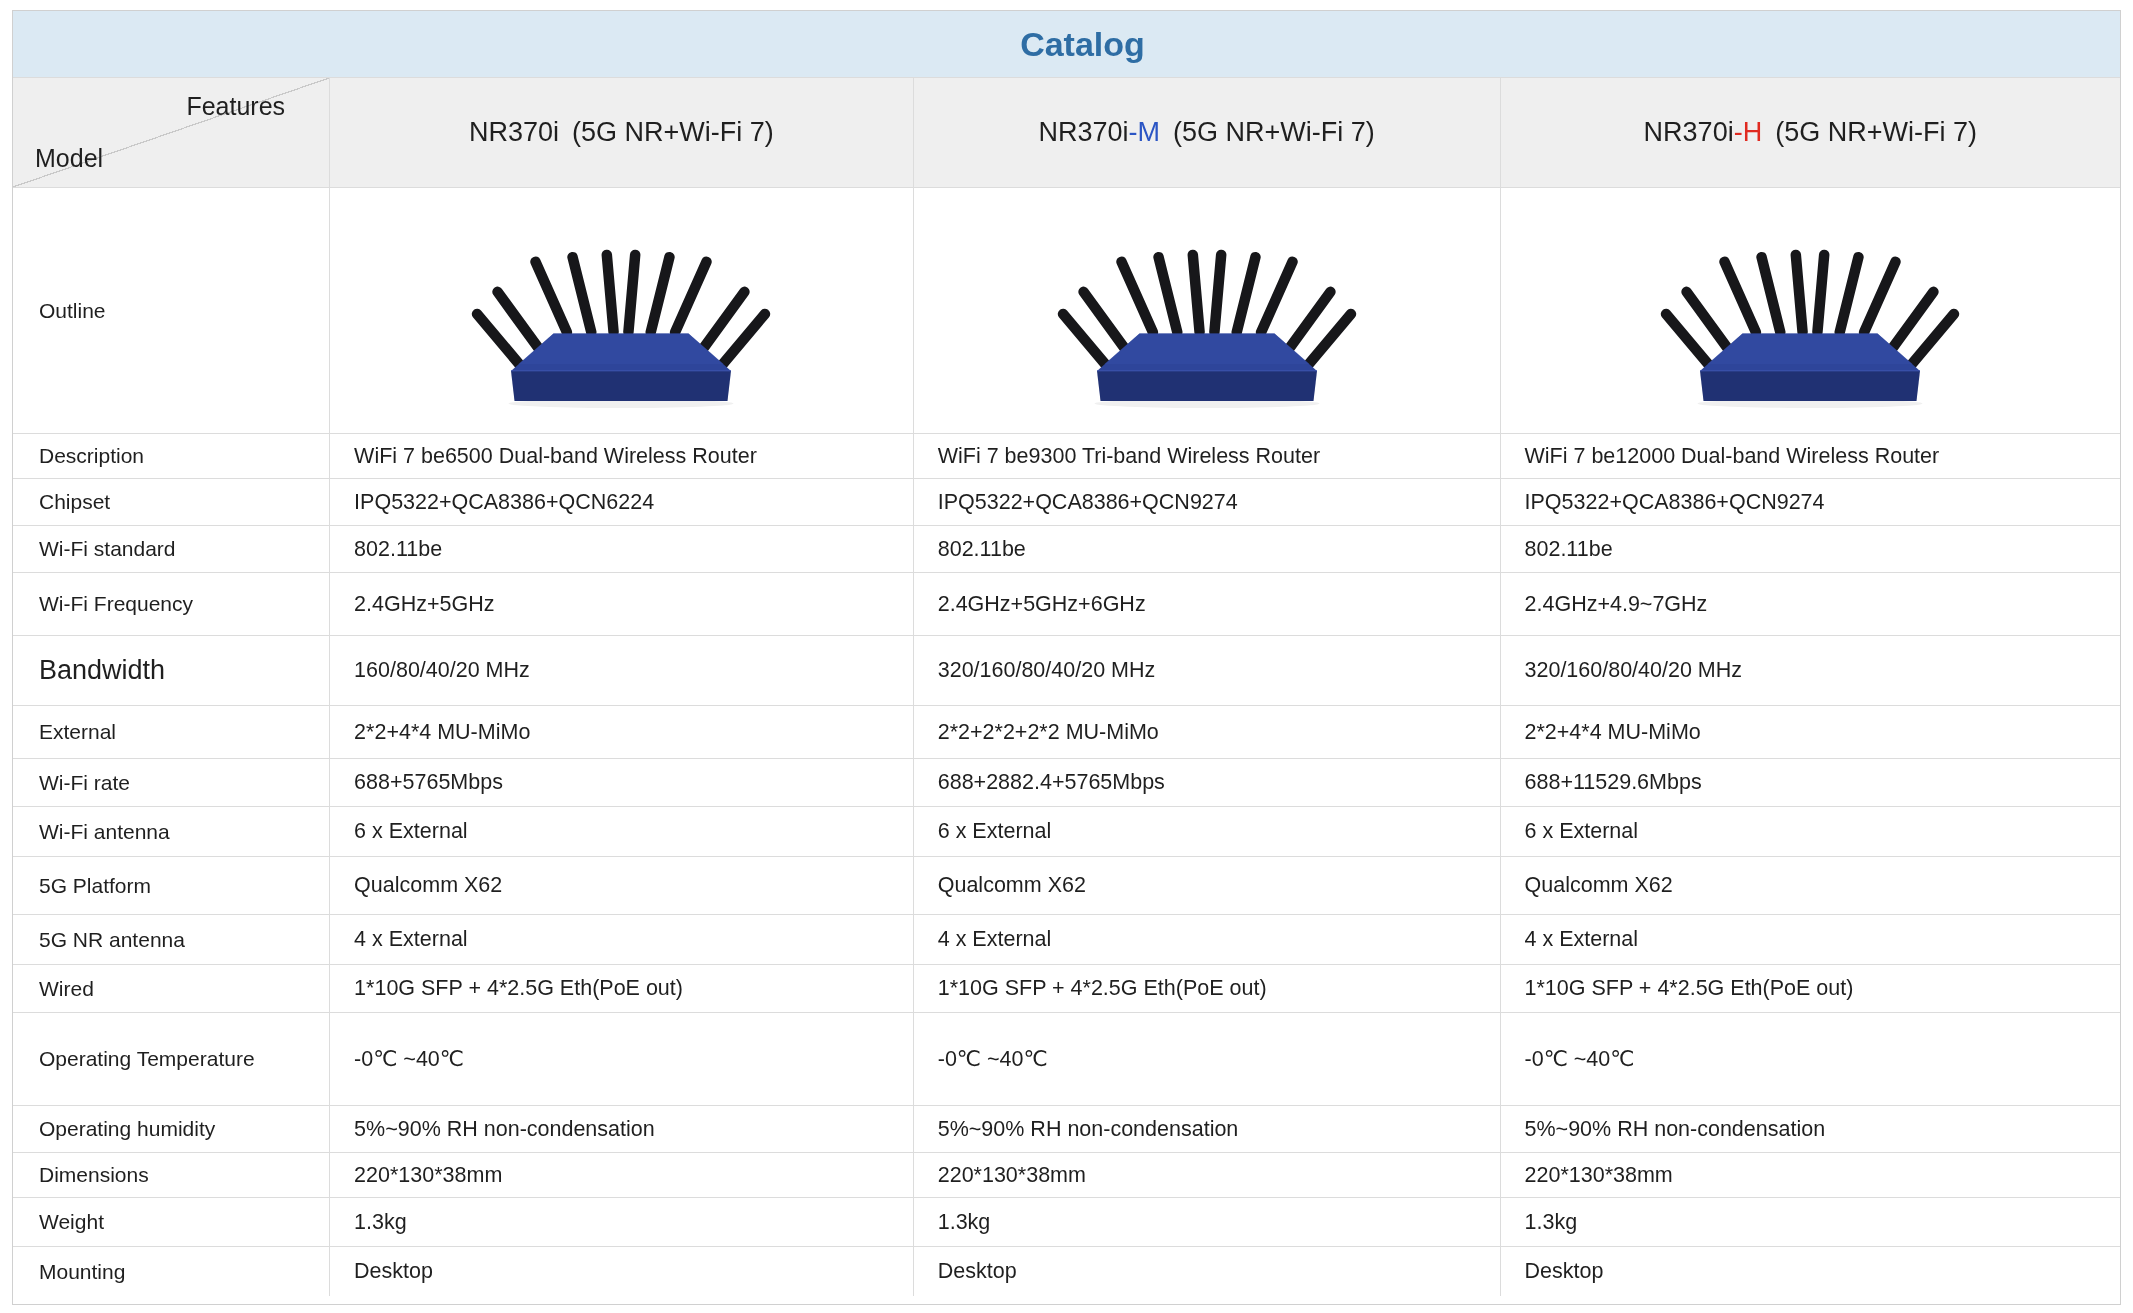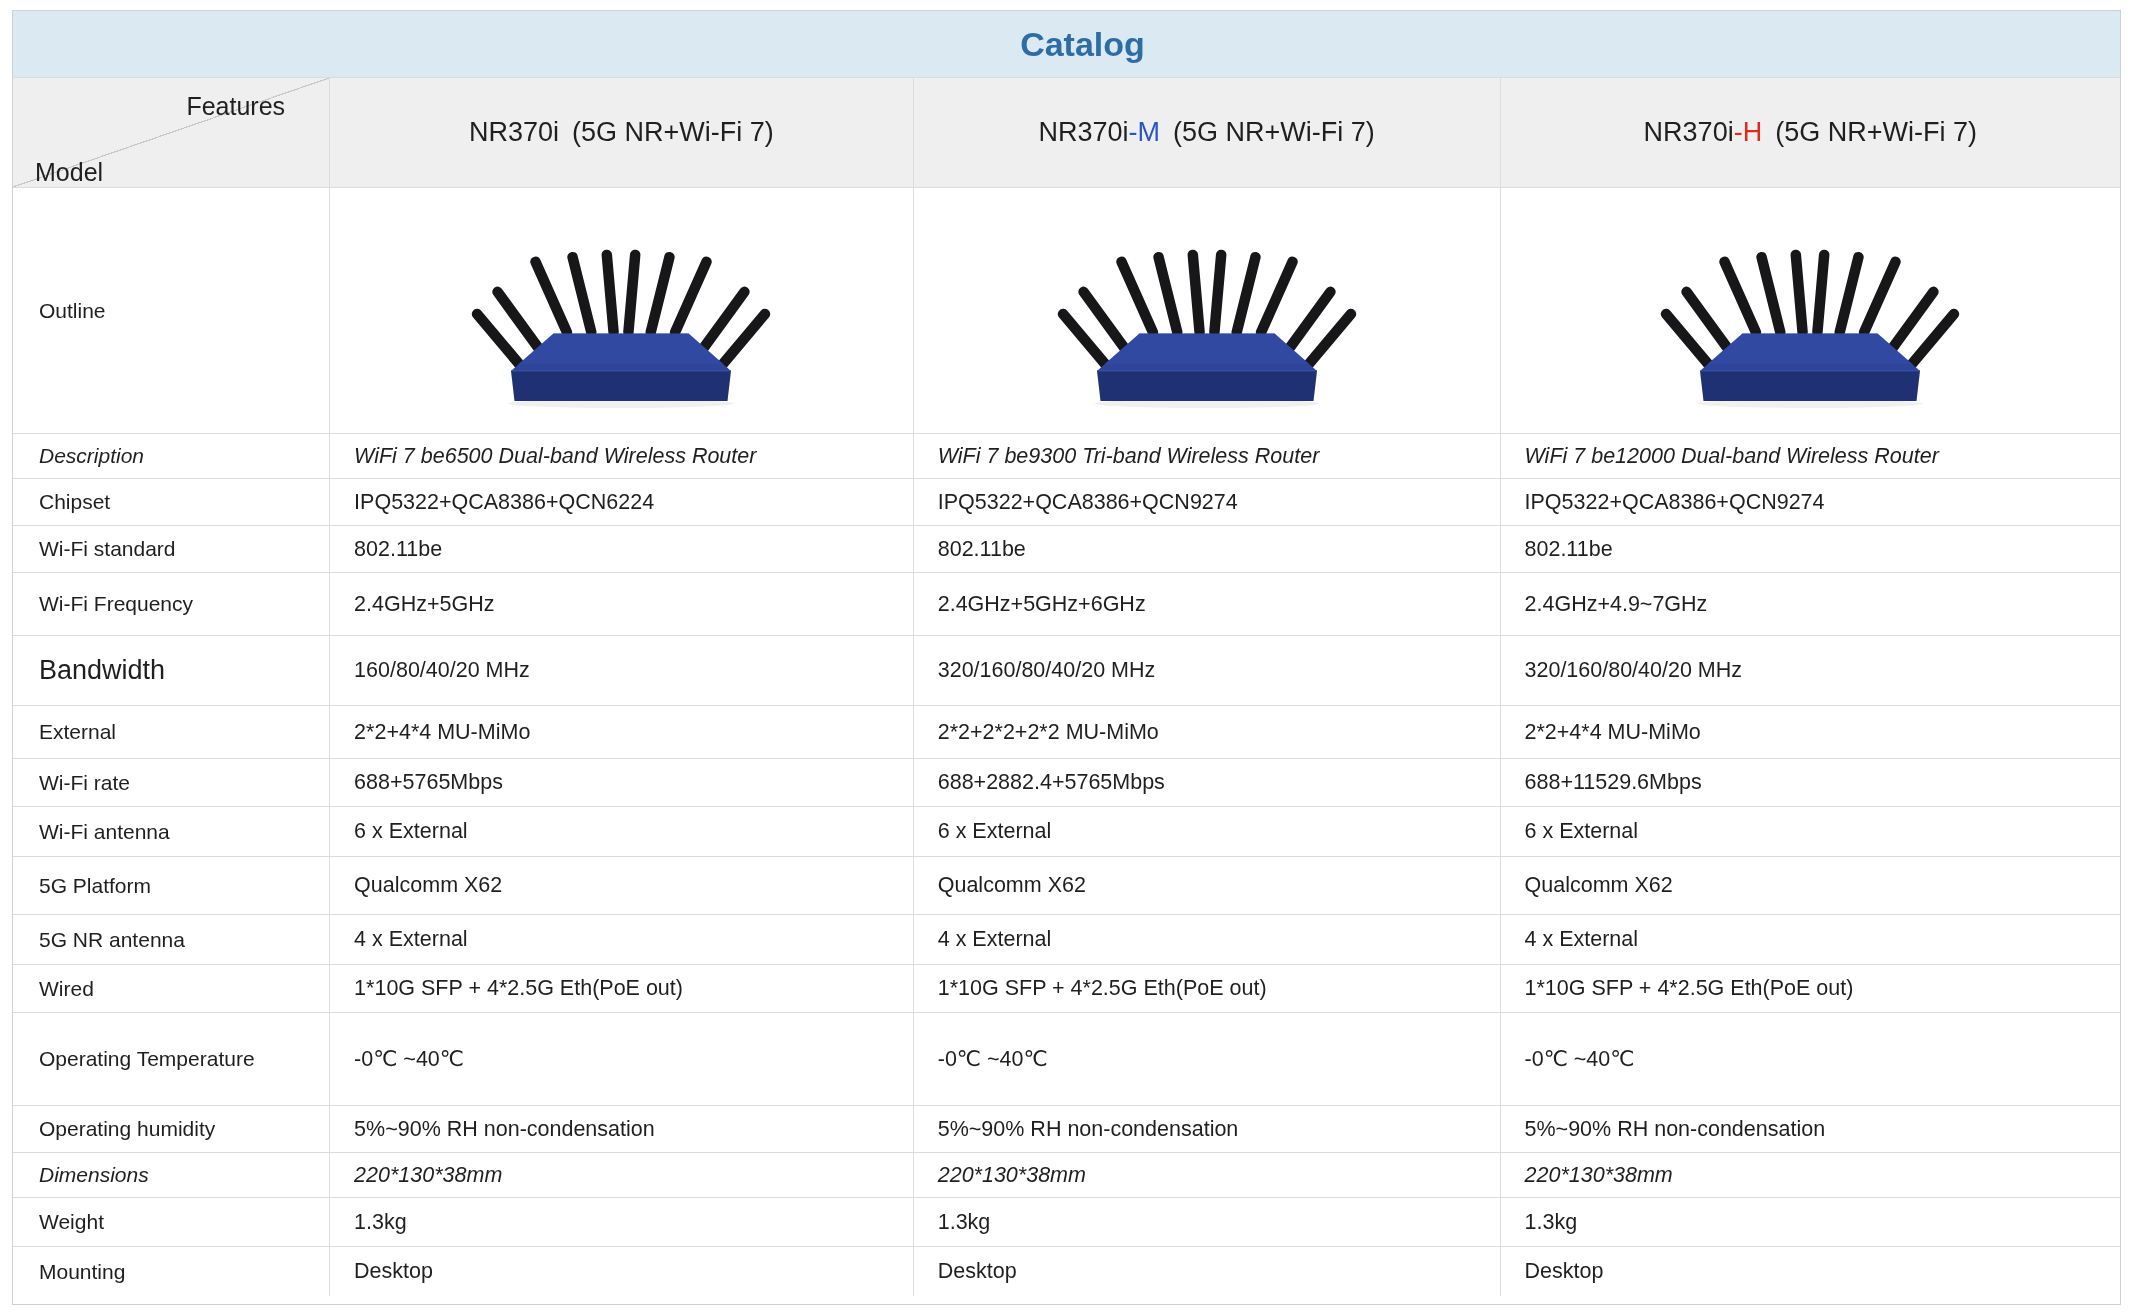--- a/index.html
+++ b/index.html
@@ -17,33 +17,33 @@
   
   .title-row{min-height:66px;background:#dbe9f3;}
   .title-cell{width:100%;justify-content:center;border-right:none;}
   .title-text{color:#2e6da4;font-size:34px;font-weight:bold;margin-left:32px;}
   
   .header-row{min-height:110px;background:#efefef;}
   .diag-cell{position:relative;background:
       linear-gradient(to bottom right,
         rgba(0,0,0,0) 49.7%, #c9c9c9 49.7%, #c9c9c9 50.3%, rgba(0,0,0,0) 50.3%);}
   .feat-label{position:absolute;top:14px;right:44px;font-size:25px;margin-left:35px;}
-  .model-label{position:absolute;bottom:0;left:22px;font-size:25px;}
+  .model-label{position:absolute;bottom:14px;left:22px;font-size:25px;}
   .model-cell{justify-content:center;font-size:27px;}
   .sfx-m{color:#2b55c4;}
   .sfx-h{color:#e02a20;}
   .model-rest{margin-left:13px;}
   
   .outline-row{min-height:246px;}
   .img-cell{justify-content:center;background:#ffffff;}
   
   .label-cell{padding-left:26px;font-size:21px;}
   .val-cell{padding-left:24px;font-size:21.5px;}
   .label-lg{font-size:27px;}
-  .h45{min-height:45px;font-style:italic;} .h47{min-height:47px;} .h48{min-height:48px;}
+  .h45{min-height:45px;} .h47{min-height:47px;} .h48{min-height:48px;}
   .h49{min-height:49px;} .h50{min-height:50px;} .h53{min-height:53px;}
   .h58{min-height:58px;} .h63{min-height:63px;} .h70{min-height:70px;}
   .h93{min-height:93px;}
   .label-cell{line-height:1.6;}
 </style>
 </head>
 <body>
 
 <div class="page">
   <div class="catalog-table">

